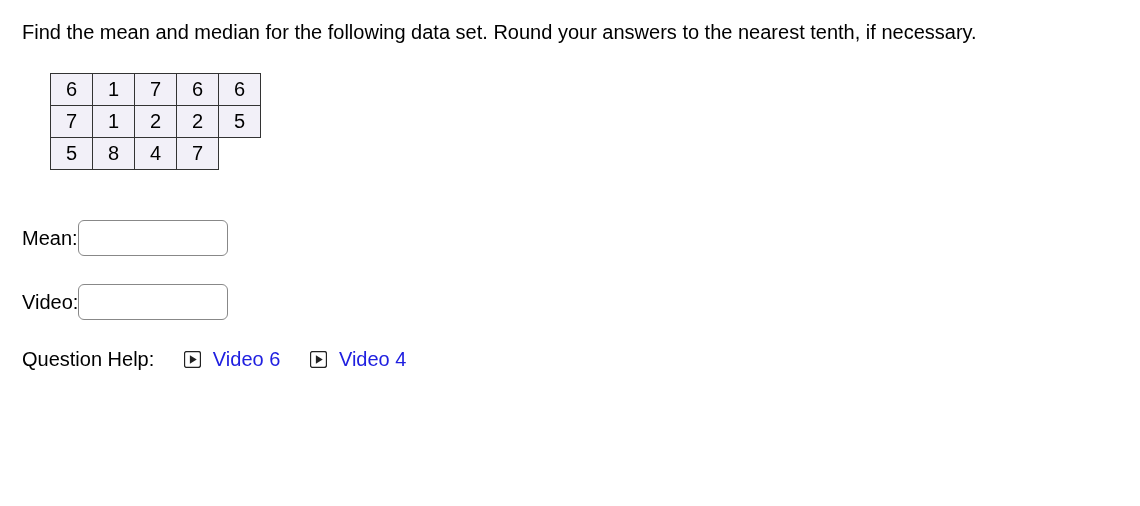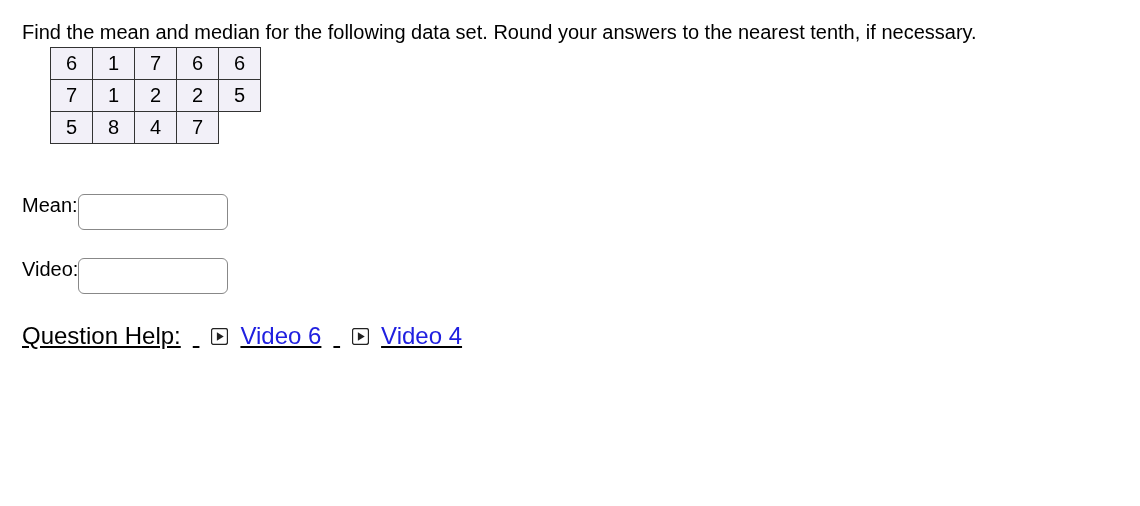--- a/index.html
+++ b/index.html
@@ -9,20 +9,21 @@
       font-family: "Lucida Sans Unicode", "Lucida Grande", Verdana, Arial, sans-serif;
       font-size: 20px;
       color: #000;
       margin: 0;
       padding: 18px 22px;
       background: #fff;
       width: 1140px;
     }
     .question-text {
       line-height: 1.45;
+      margin-bottom: 26px;
     }
     .data-table {
       border-collapse: collapse;
       margin-left: 28px;
       margin-bottom: 50px;
     }
     .data-table td {
       border: 1.5px solid #333;
       background: #f2f0f8;
       width: 42px;
@@ -32,39 +33,39 @@
       font-size: 20px;
       padding: 0;
     }
     .data-table td.empty {
       border: none;
       background: transparent;
     }
     .answer-row {
       margin-bottom: 28px;
       display: flex;
+      align-items: center;
     }
     .answer-label {
       font-size: 20px;
     }
     .answer-input {
       width: 150px;
       height: 36px;
       border: 1.5px solid #888;
       border-radius: 6px;
       background: #fff;
       font-size: 18px;
       padding: 0 8px;
     }
     .help-row {
-      font-size: 24px;
+      font-size: 20px;
       display: flex;
       align-items: center;
       gap: 12px;
-      text-decoration: underline;
     }
     .video-link {
       color: #2020e0;
       cursor: pointer;
       display: inline-flex;
       align-items: center;
       gap: 4px;
     }
     .play-icon {
       display: inline-flex;

